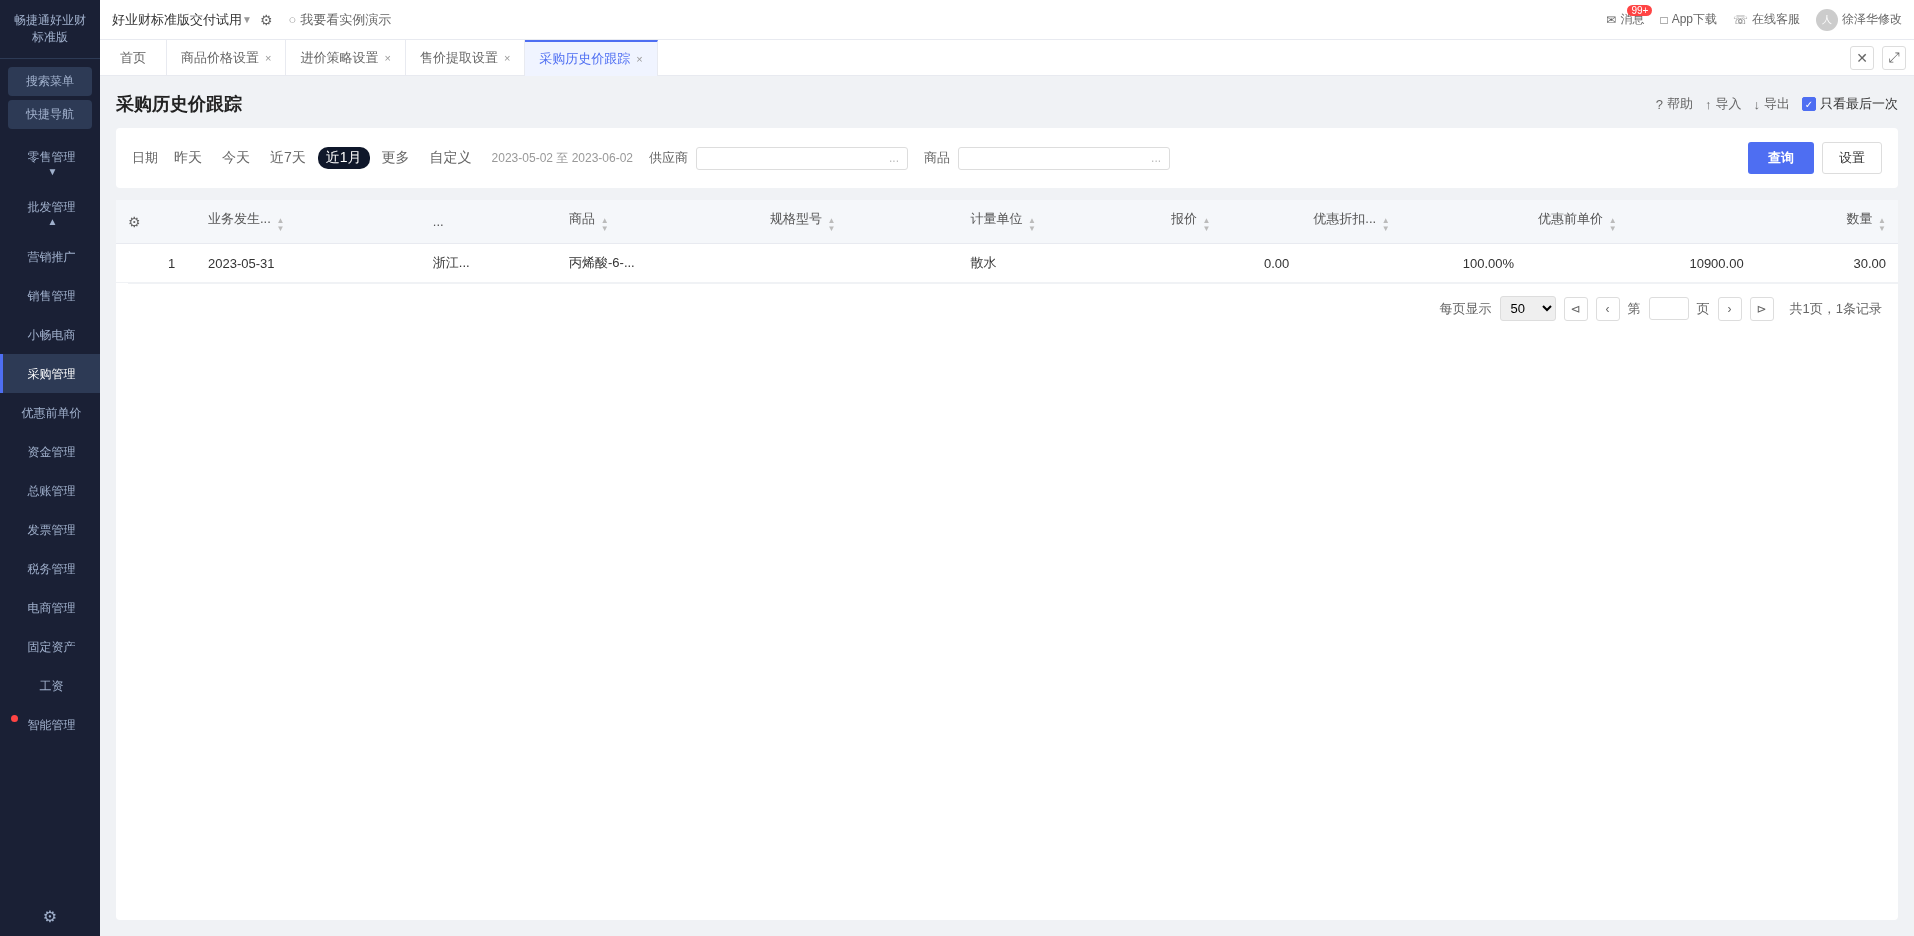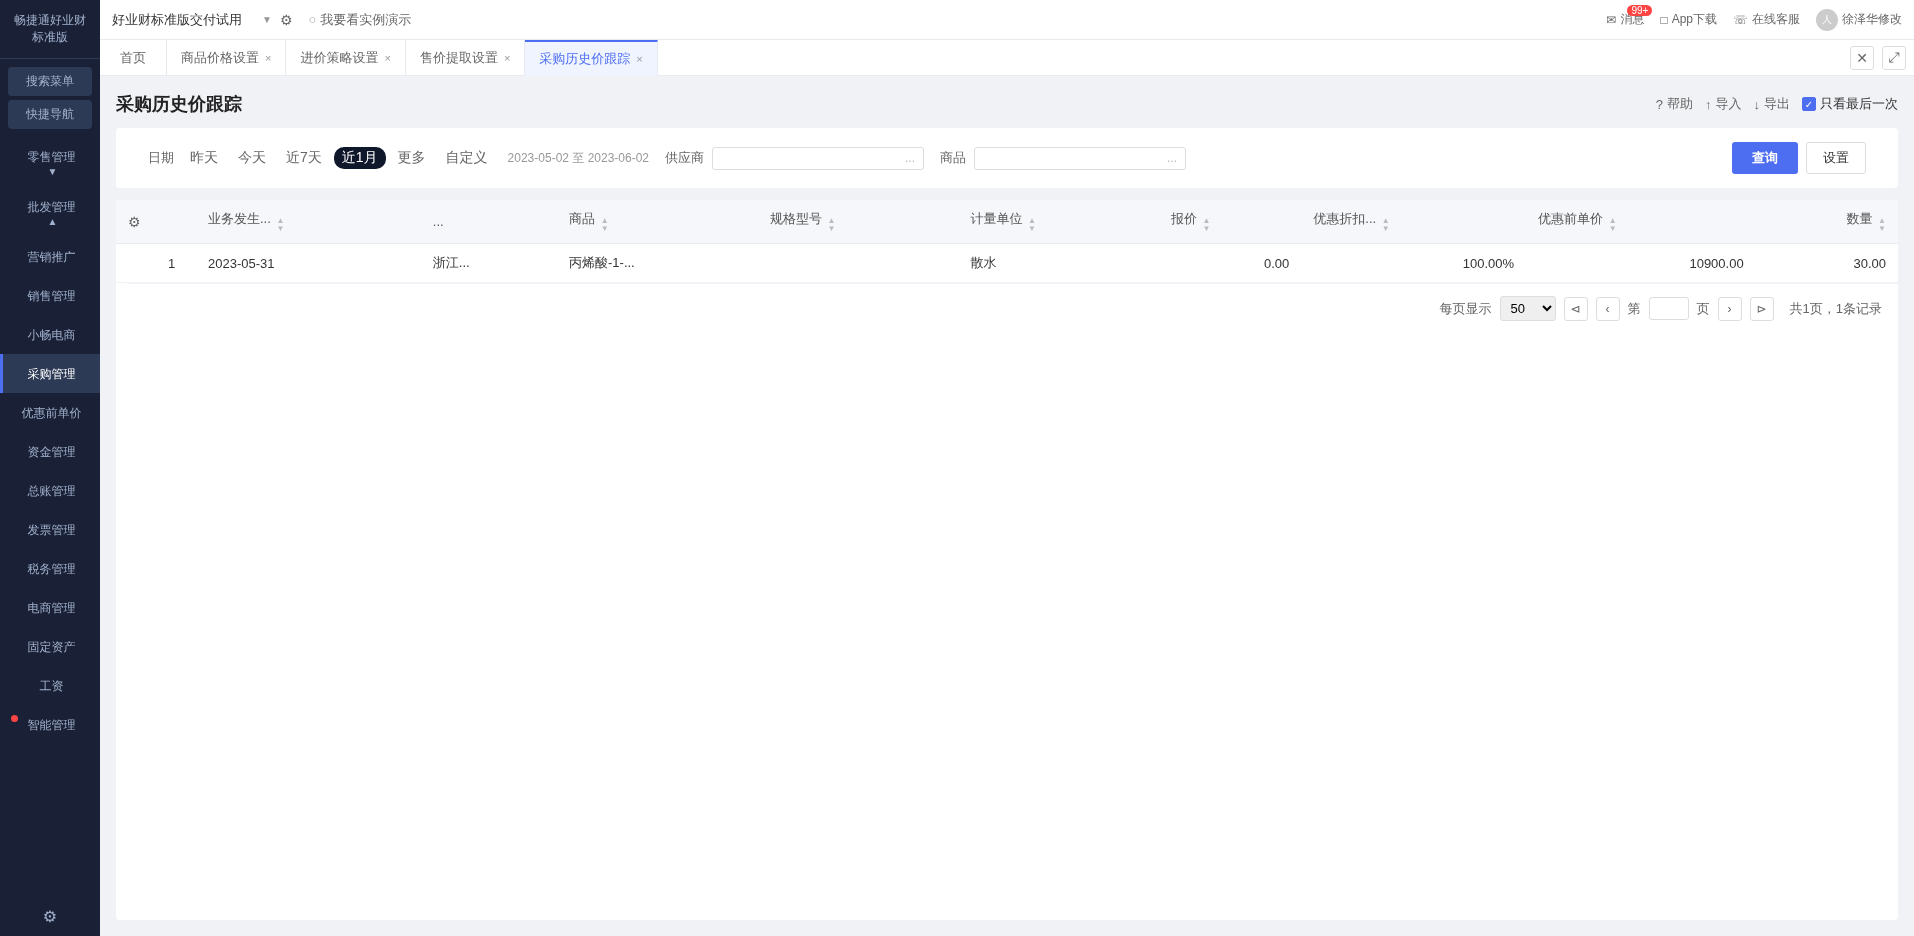--- a/index.html
+++ b/index.html
@@ -19,21 +19,21 @@
     .sidebar-item-label { margin-top: 2px; text-align: center; }
     .sidebar-item .arrow { font-size: 10px; margin-left: 2px; }
     .sidebar-bottom { padding: 10px 4px; display: flex; justify-content: center; }
     .sidebar-gear { color: #a0b0cc; cursor: pointer; font-size: 16px; }
 
     
     .main { flex: 1; display: flex; flex-direction: column; overflow: hidden; }
 
     
     .topbar { height: 40px; background: #fff; display: flex; align-items: center; padding: 0 12px; border-bottom: 1px solid #e8eaf0; gap: 8px; }
-    .topbar-version { display: flex; align-items: center; gap: 20px; font-size: 13px; color: #333; cursor: pointer; }
+    .topbar-version { display: flex; align-items: center; gap: 0; font-size: 13px; color: #333; cursor: pointer; }
     .topbar-version-arrow { color: #999; font-size: 10px; }
     .topbar-settings-icon { color: #666; cursor: pointer; font-size: 14px; }
     .topbar-demo { display: flex; align-items: center; gap: 4px; color: #666; font-size: 13px; cursor: pointer; margin-left: 8px; }
     .topbar-demo-icon { color: #999; }
     .topbar-right { margin-left: auto; display: flex; align-items: center; gap: 16px; }
     .topbar-msg { display: flex; align-items: center; gap: 4px; cursor: pointer; color: #666; font-size: 12px; position: relative; }
     .topbar-badge { background: #ff4444; color: #fff; font-size: 10px; border-radius: 8px; padding: 0 4px; position: absolute; top: -6px; right: -8px; }
     .topbar-app { display: flex; align-items: center; gap: 4px; cursor: pointer; color: #666; font-size: 12px; }
     .topbar-service { display: flex; align-items: center; gap: 4px; cursor: pointer; color: #666; font-size: 12px; }
     .topbar-user { display: flex; align-items: center; gap: 4px; cursor: pointer; color: #666; font-size: 12px; }
@@ -53,21 +53,21 @@
 
     
     .page-header { display: flex; align-items: center; justify-content: space-between; }
     .page-title { font-size: 18px; font-weight: bold; color: #222; }
     .page-actions { display: flex; align-items: center; gap: 12px; }
     .page-action-link { display: flex; align-items: center; gap: 4px; color: #666; font-size: 13px; cursor: pointer; }
     .only-last-checkbox { display: flex; align-items: center; gap: 4px; font-size: 13px; color: #333; cursor: pointer; }
     .checkbox-box { width: 14px; height: 14px; border: 1px solid #4e6ef2; background: #4e6ef2; display: flex; align-items: center; justify-content: center; border-radius: 2px; color: #fff; font-size: 10px; }
 
     
-    .filter-bar { background: #fff; padding: 14px 32px; border-radius: 4px; }
+    .filter-bar { background: #fff; padding: 14px 16px; border-radius: 4px; }
     .filter-row { display: flex; align-items: center; gap: 16px; flex-wrap: wrap; }
     .filter-group { display: flex; align-items: center; gap: 8px; }
     .filter-label { color: #666; font-size: 13px; white-space: nowrap; }
     .filter-date-options { display: flex; align-items: center; gap: 4px; }
     .filter-date-btn { padding: 2px 8px; border-radius: 10px; font-size: 14px; cursor: pointer; color: #666; border: none; background: transparent; }
     .filter-date-btn.active { background: #0f172a; color: #fff; border-radius: 10px; }
     .filter-date-range { font-size: 12px; color: #999; margin-left: 4px; }
     .filter-input { display: flex; align-items: center; border: 1px solid #ddd; border-radius: 3px; padding: 3px 8px; background: #fff; min-width: 200px; }
     .filter-input input { border: none; outline: none; font-size: 13px; width: 100%; background: transparent; }
     .filter-dots { color: #bbb; font-size: 12px; margin-left: 4px; cursor: pointer; }
@@ -319,21 +319,21 @@
                   <span>▼</span>
                 </span></th>
           </tr>
         </thead>
         <tbody id="table-body">
         <tr>
               <td></td>
               <td>1</td>
               <td>2023-05-31</td>
               <td>浙江...</td>
-              <td>丙烯酸-1-...</td>
+              <td>丙烯酸-6-...</td>
               <td></td>
               <td>散水</td>
               <td style="text-align: right;">0.00</td>
               <td style="text-align: right;">100.00%</td>
               <td style="text-align: right;">10900.00</td>
               <td style="text-align: right;">30.00</td>
             </tr>
           </tbody>
       </table>
 

